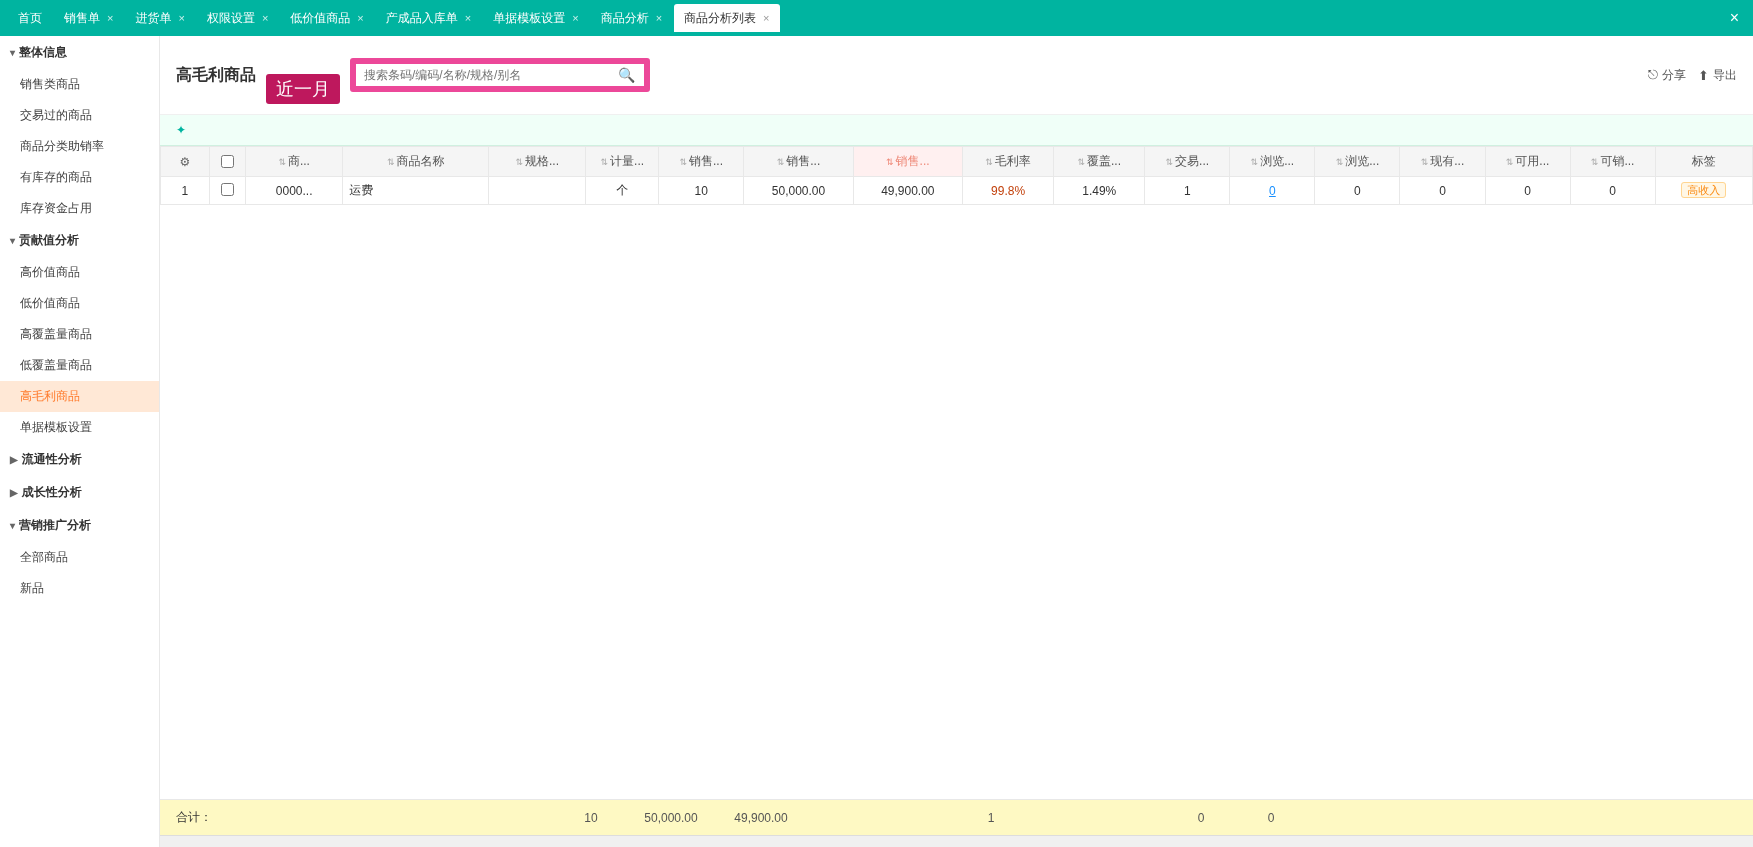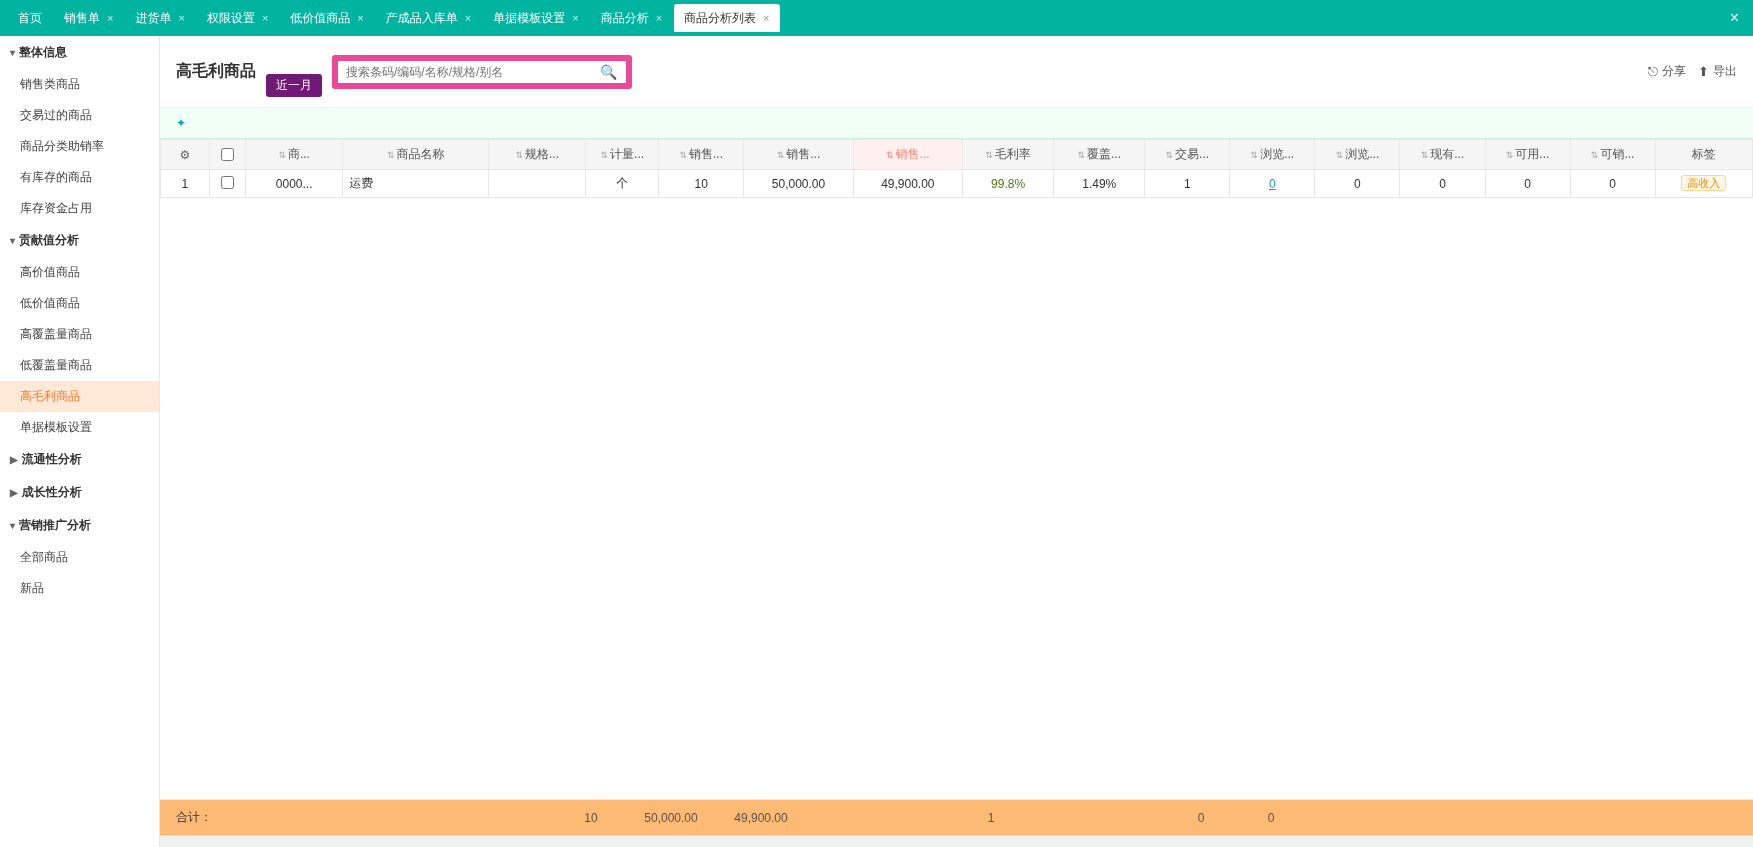--- a/index.html
+++ b/index.html
@@ -88,26 +88,26 @@
       gap: 10px;
       border-bottom: 1px solid #f0f0f0;
     }
     .content-title {
       font-size: 16px;
       font-weight: bold;
       color: #333;
     }
     .filter-btn {
       padding: 3px 10px;
-      background: #701a75;
+      background: #be185d;
       color: #fff;
       border: none;
       border-radius: 3px;
       cursor: pointer;
-      font-size: 12px;
+      font-size: 18px;
       margin-top: 28px;
     }
     .search-box {
       display: flex;
       align-items: center;
       border: 6px solid #ec4899;
       border-radius: 3px;
       padding: 3px 8px;
       gap: 5px;
       flex: 1;
@@ -184,21 +184,21 @@
       white-space: nowrap;
       overflow: hidden;
       text-overflow: ellipsis;
     }
     .tag-orange { background: #fff7e6; color: #fa8c16; border: 1px solid #ffd591; border-radius: 3px; padding: 1px 5px; font-size: 11px; }
     .link-blue { color: #1890ff; text-decoration: underline; cursor: pointer; }
 
     
     .footer-row {
       border-top: 1px solid #e8e8e8;
-      background: #fdba74;
+      background: #fef9c3;
       padding: 8px 16px;
       display: flex;
       align-items: center;
       font-size: 12px;
       color: #555;
       gap: 0;
       min-height: 36px;
     }
     .footer-label { min-width: 60px; color: #333; font-weight: normal; }
 
@@ -505,21 +505,21 @@
             <td>
               <input type="checkbox" style="">
             </td>
             <td>0000...</td>
             <td style="text-align:left; padding-left:6px;">运费</td>
             <td></td>
             <td>个</td>
             <td>10</td>
             <td>50,000.00</td>
             <td>49,900.00</td>
-            <td style="color:#4d7c0f;">99.8%</td>
+            <td style="color:#c2410c;">99.8%</td>
             <td>1.49%</td>
             <td>1</td>
             <td>
               <span class="link-blue">0</span>
             </td>
             <td>0</td>
             <td>0</td>
             <td>0</td>
             <td>0</td>
             <td>

